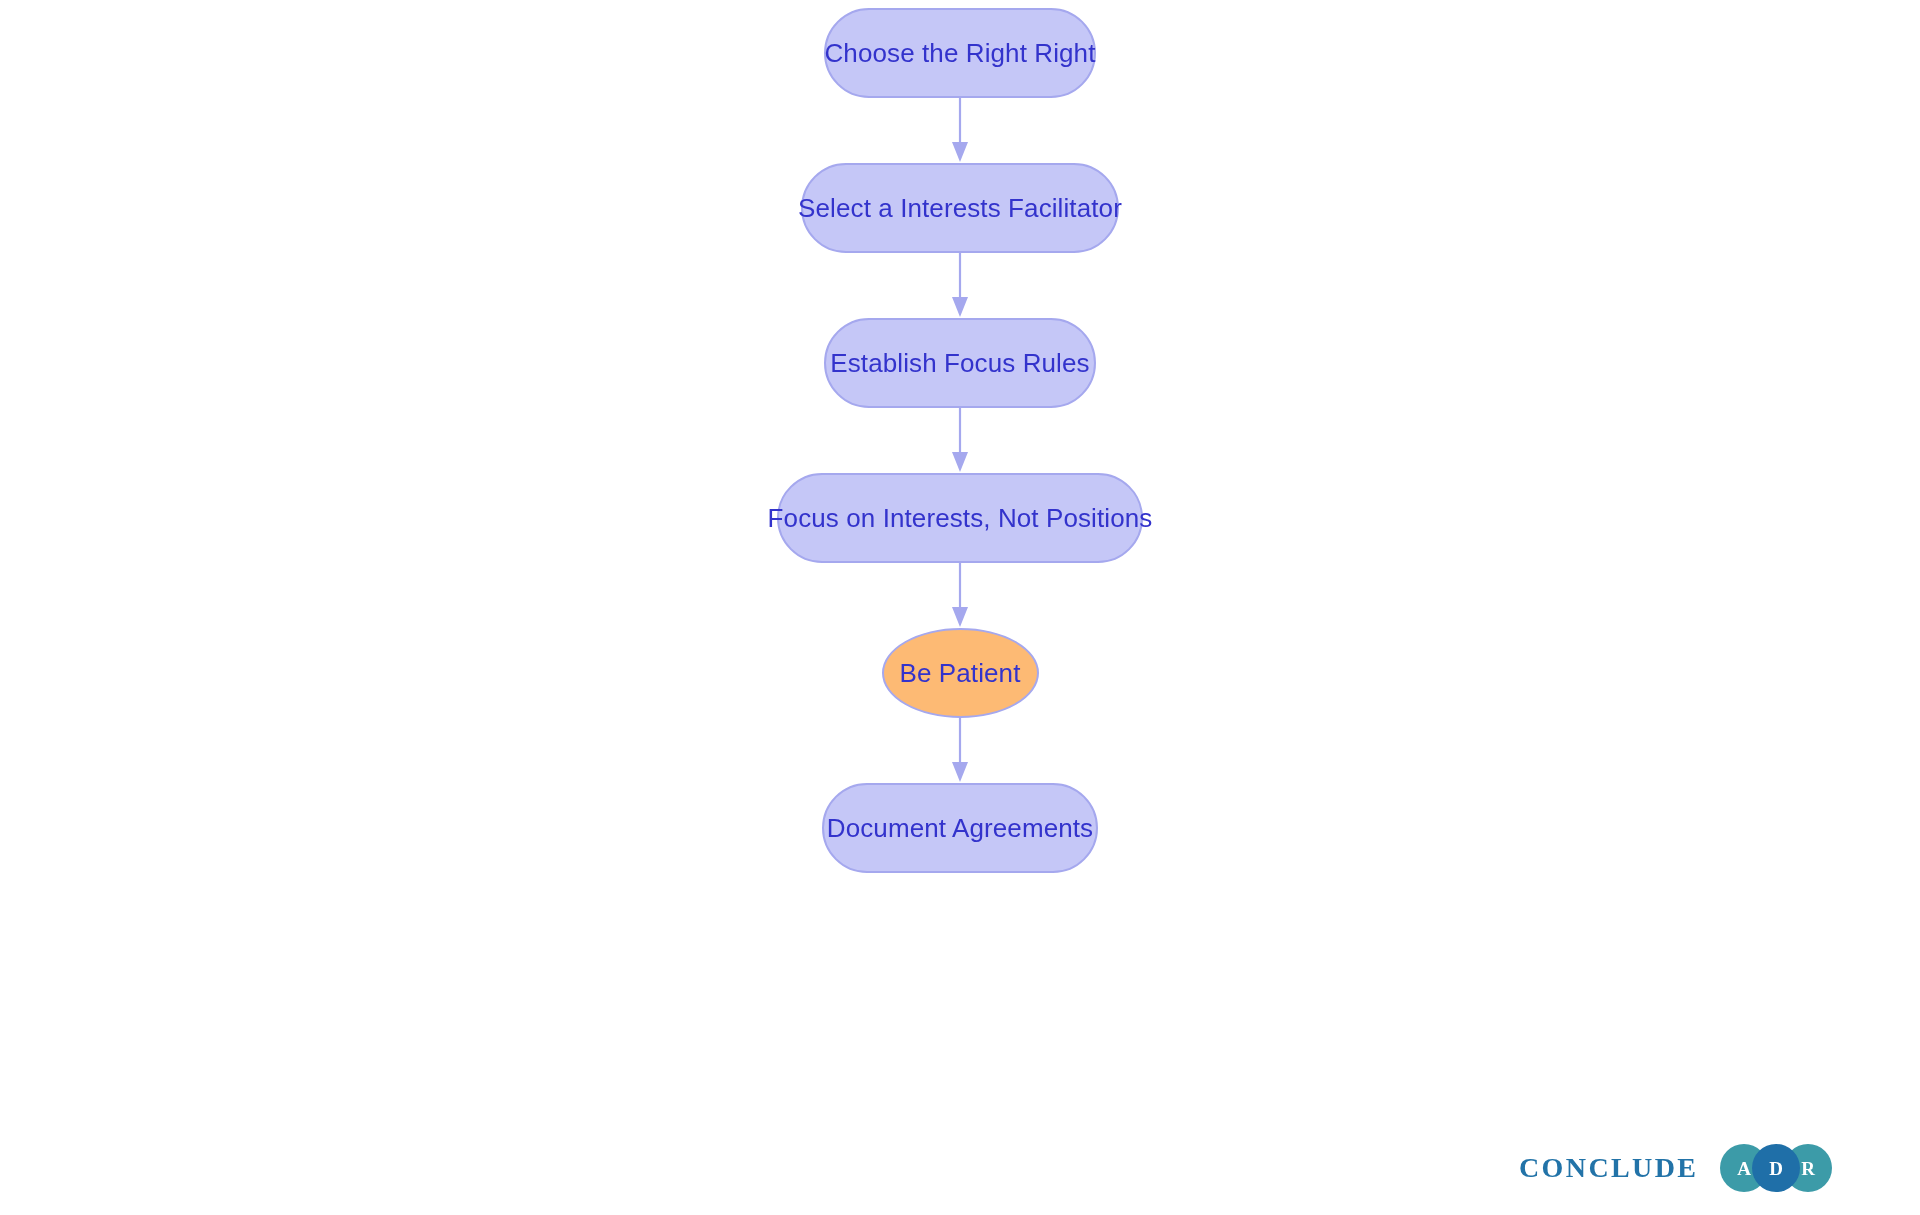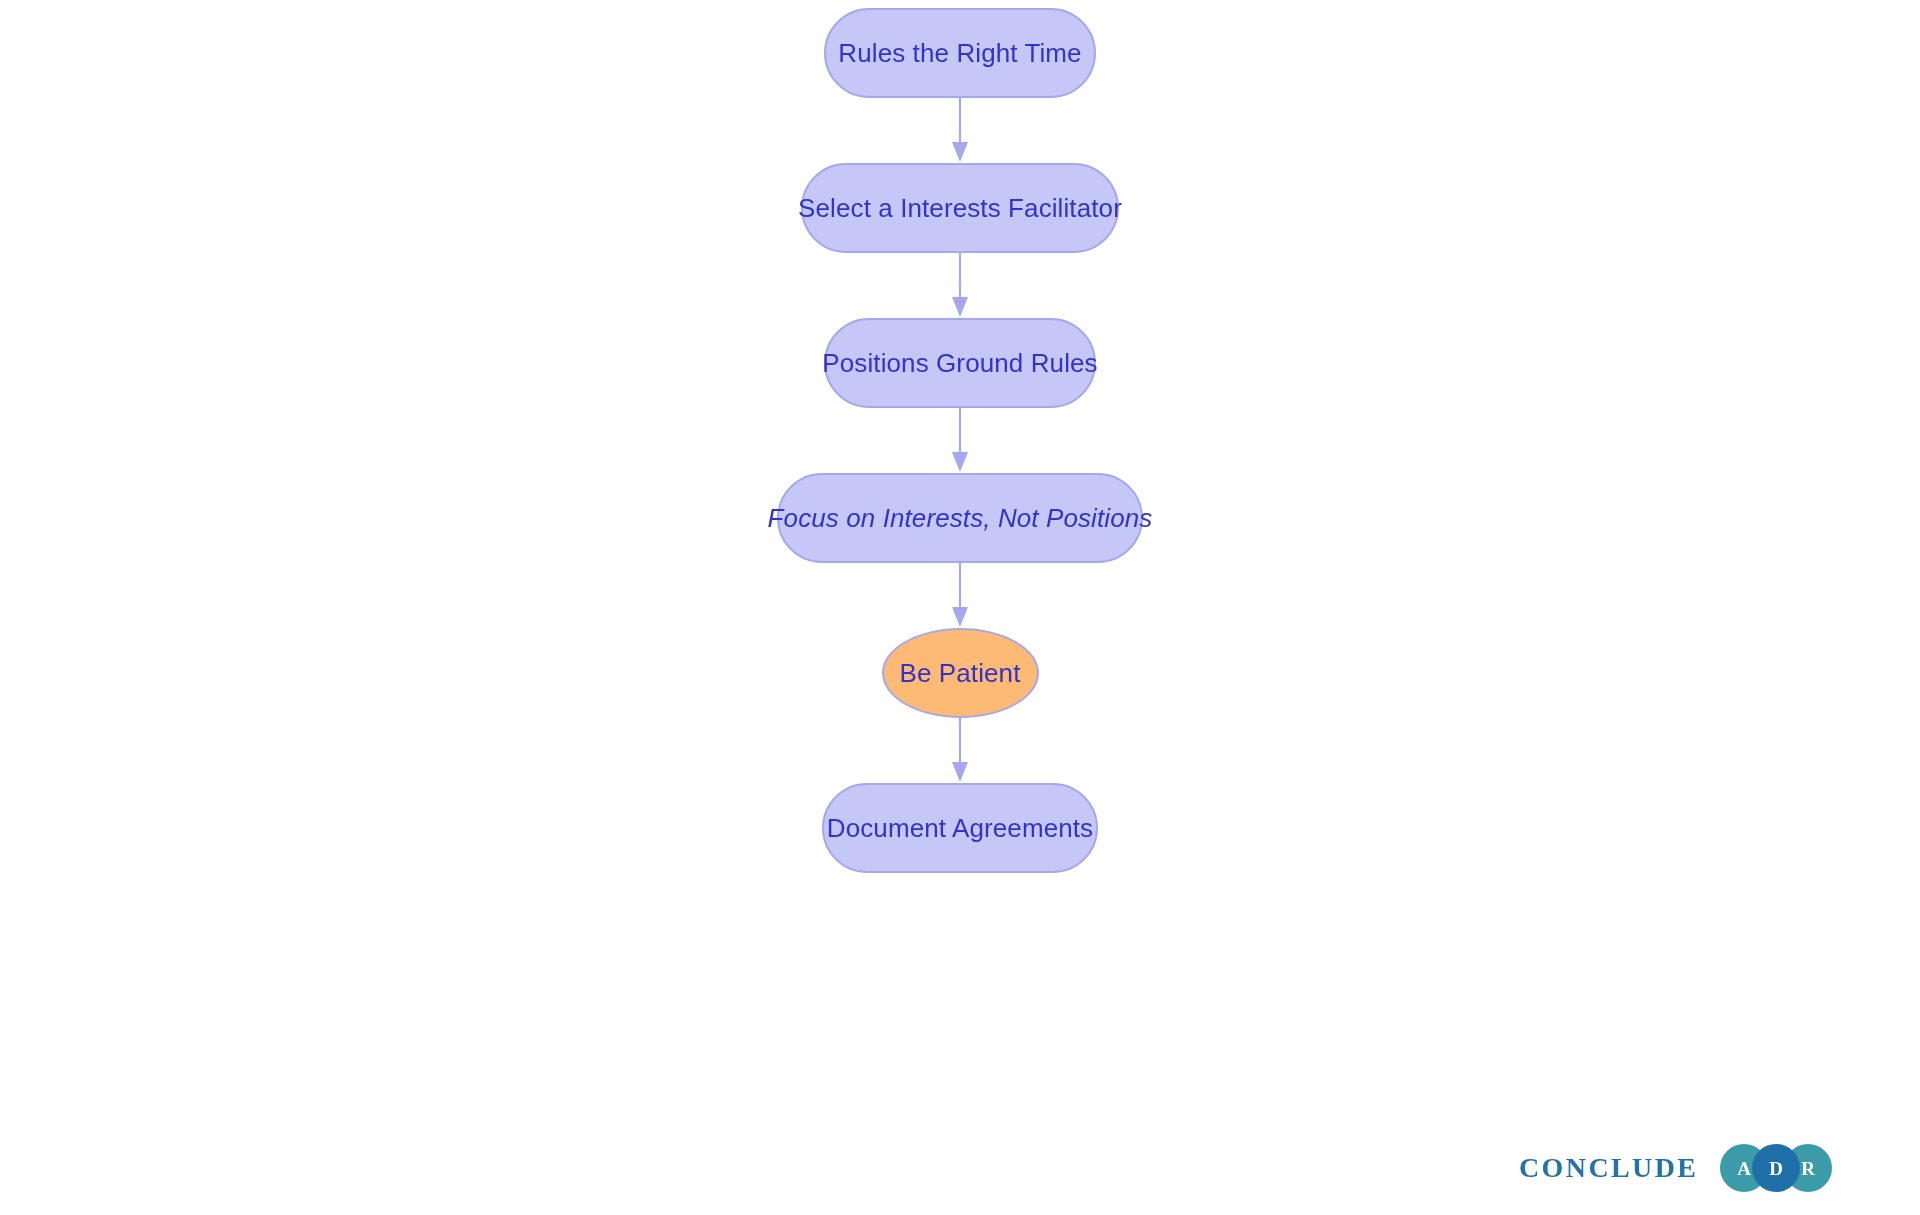--- a/index.html
+++ b/index.html
@@ -130,21 +130,21 @@
   .lc-r { left: 64px; background: #3c9ba8; z-index: 2; }
 </style>
 </head>
 <body>
 
 <div id="canvas" style="background: rgb(255, 255, 255);">
 
   <div id="flow" style="padding-top: 8px;">
 
     <div class="node n0" style="background: rgb(197, 199, 247); border-color: rgb(165, 168, 238);">
-      <span class="node-label" style="color: rgb(51, 51, 204);">Rules the Right Time</span>
+      <span class="node-label" style="color: rgb(51, 51, 204);">Choose the Right Right</span>
     </div>
 
     <div class="connector c0">
       <svg class="arrow-svg" viewBox="0 0 24 65" preserveAspectRatio="none">
         <line x1="12" y1="0" x2="12" y2="48" stroke="#a5a8ee" stroke-width="2.2"></line>
         <polygon points="12,64 4,44 20,44" fill="#a5a8ee"></polygon>
       </svg>
     </div>
 
     <div class="node n1" style="background: rgb(197, 199, 247); border-color: rgb(165, 168, 238);">
@@ -152,31 +152,31 @@
     </div>
 
     <div class="connector c1">
       <svg class="arrow-svg" viewBox="0 0 24 65" preserveAspectRatio="none">
         <line x1="12" y1="0" x2="12" y2="48" stroke="#a5a8ee" stroke-width="2.2"></line>
         <polygon points="12,64 4,44 20,44" fill="#a5a8ee"></polygon>
       </svg>
     </div>
 
     <div class="node n2" style="background: rgb(197, 199, 247); border-color: rgb(165, 168, 238);">
-      <span class="node-label" style="color: rgb(51, 51, 204);">Positions Ground Rules</span>
+      <span class="node-label" style="color: rgb(51, 51, 204);">Establish Focus Rules</span>
     </div>
 
     <div class="connector c2">
       <svg class="arrow-svg" viewBox="0 0 24 65" preserveAspectRatio="none">
         <line x1="12" y1="0" x2="12" y2="48" stroke="#a5a8ee" stroke-width="2.2"></line>
         <polygon points="12,64 4,44 20,44" fill="#a5a8ee"></polygon>
       </svg>
     </div>
 
-    <div class="node n3" style="background: rgb(197, 199, 247); border-color: rgb(165, 168, 238); font-style: italic;">
+    <div class="node n3" style="background: rgb(197, 199, 247); border-color: rgb(165, 168, 238);">
       <span class="node-label" style="color: rgb(51, 51, 204);">Focus on Interests, Not Positions</span>
     </div>
 
     <div class="connector c3">
       <svg class="arrow-svg" viewBox="0 0 24 65" preserveAspectRatio="none">
         <line x1="12" y1="0" x2="12" y2="48" stroke="#a5a8ee" stroke-width="2.2"></line>
         <polygon points="12,64 4,44 20,44" fill="#a5a8ee"></polygon>
       </svg>
     </div>
 

